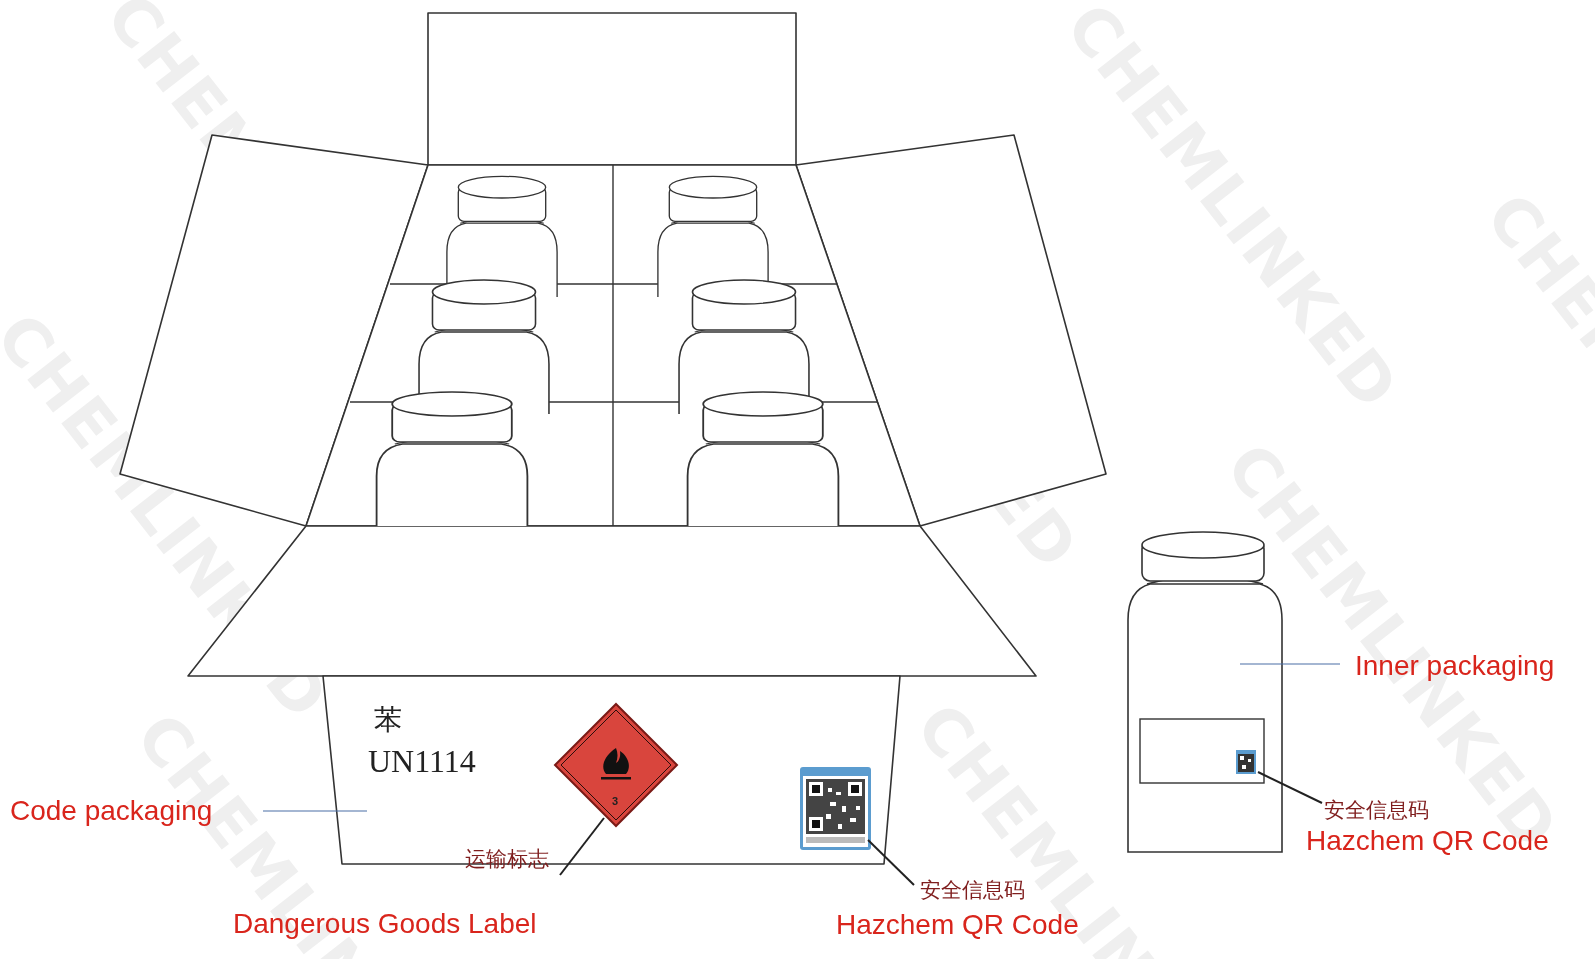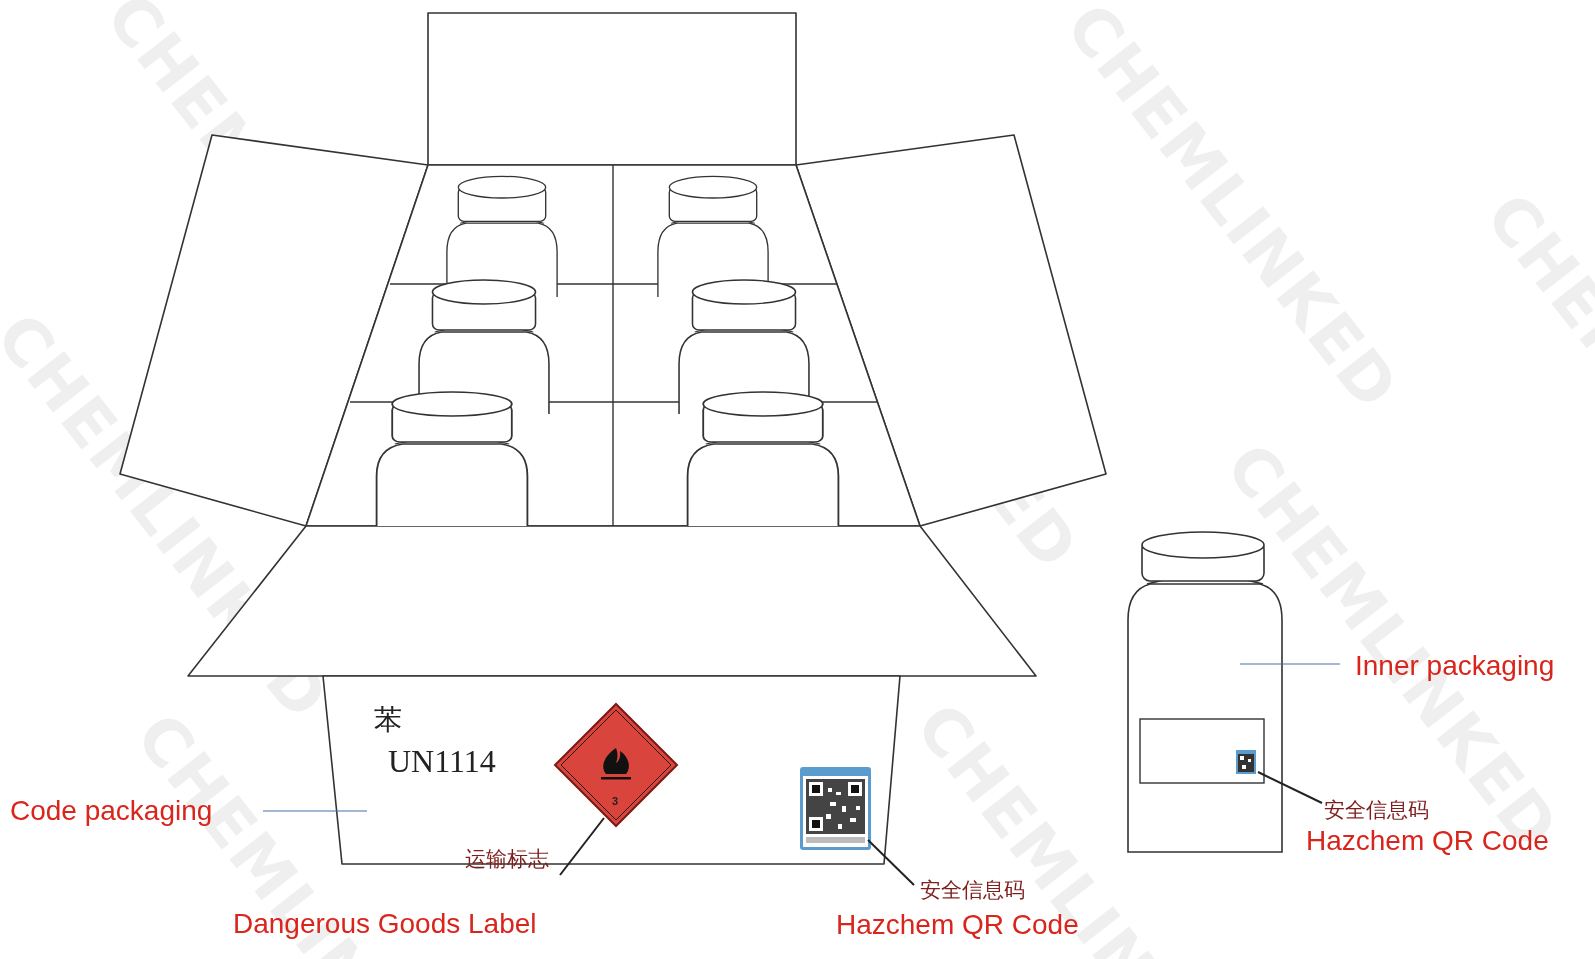--- a/index.html
+++ b/index.html
@@ -124,21 +124,21 @@
     <line x1="1240" y1="664" x2="1340" y2="664"></line>
   </g>
   <g stroke="#222" stroke-width="2">
     <line x1="604" y1="818" x2="560" y2="875"></line>
     <line x1="868" y1="840" x2="914" y2="885"></line>
     <line x1="1258" y1="772" x2="1322" y2="803"></line>
   </g>
 </svg>
 
 <div class="box-text" style="left:374px; top:706px; font-size:28px; font-family:'DejaVu Sans', sans-serif;">苯</div>
-<div class="box-text" style="left:388px; top:745px; font-size:32px;">UN1114</div>
+<div class="box-text" style="left:368px; top:745px; font-size:32px;">UN1114</div>
 <div class="box-text" style="left:612px; top:796px; font-size:11px; font-family:'Liberation Sans', sans-serif; font-weight:bold;">3</div>
 
 <div class="label-red" style="left:10px; top:797px;">Code packaging</div>
 
 <div class="label-cn" style="left:465px; top:848px;">运输标志</div>
 <div class="label-red" style="left:233px; top:910px;">Dangerous Goods Label</div>
 
 <div class="label-cn" style="left:920px; top:879px;">安全信息码</div>
 <div class="label-red" style="left:836px; top:911px;">Hazchem QR Code</div>
 

